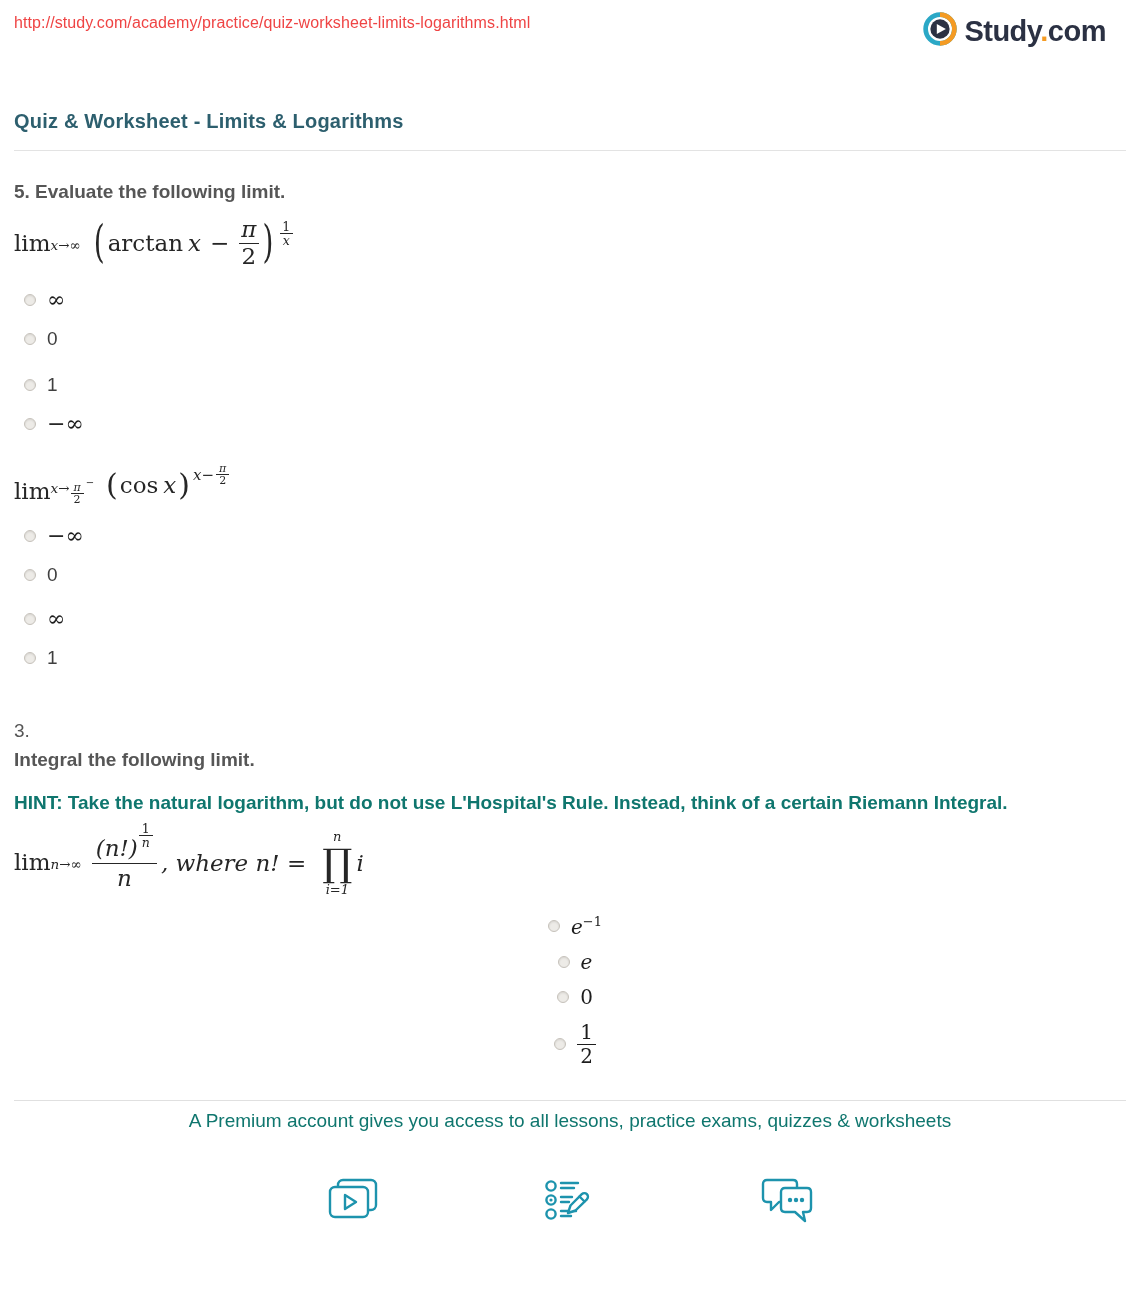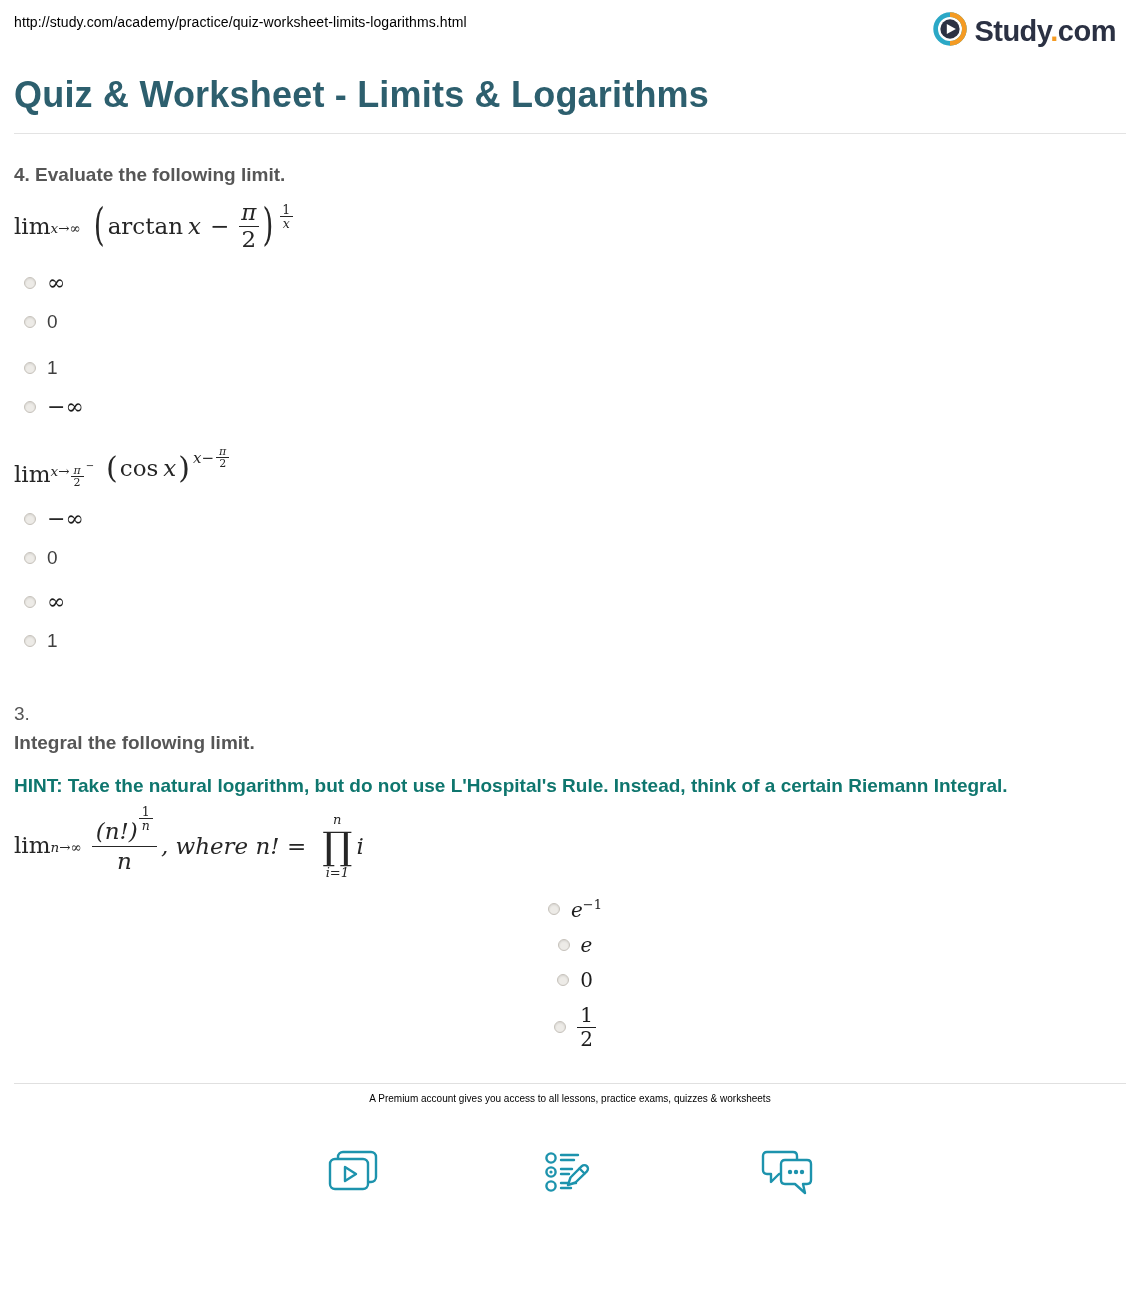--- a/index.html
+++ b/index.html
@@ -2,27 +2,27 @@
 <html><head>
 <meta charset="utf-8">
 <style>
   * { margin:0; padding:0; box-sizing:border-box; }
   html,body { background:#fff; }
   body { width:1140px; min-height:1301px; margin:0 auto; font-family:"Liberation Sans","DejaVu Sans",sans-serif; }
   .page { width:1140px; padding:12px 14px 20px; }
 
   
   .topbar { display:flex; justify-content:space-between; align-items:flex-start; }
-  .url { font-size:14px; color:#000000; padding-top:2px; letter-spacing:.1px; }
-  .logo { display:flex; align-items:center; gap:7px; cursor:pointer; margin-right:10px; }
+  .url { font-size:16px; color:#ef4444; padding-top:2px; letter-spacing:.1px; }
+  .logo { display:flex; align-items:center; gap:7px; cursor:pointer; margin-right:20px; }
   .logo-text { font-size:29px; font-weight:700; color:#2b3143; letter-spacing:-0.5px; }
   .logo-dot { color:#f59b23; }
 
   
-  h1.title { margin-top:24px; font-size:36px; font-weight:700; color:#2d5f6e; letter-spacing:.2px; }
+  h1.title { margin-top:60px; font-size:20px; font-weight:700; color:#2d5f6e; letter-spacing:.2px; }
   .rule { border:none; border-top:1px solid #e3e3e3; margin-top:17px; }
 
   
   .qheading { font-size:19px; font-weight:700; color:#565656; }
   .qnumber { font-size:19px; font-weight:400; color:#565656; }
   .q1 { margin-top:30px; }
   .q2 { margin-top:36px; }
   .q3 { margin-top:50px; }
   .qhint { font-size:19px; font-weight:700; color:#0f766e; margin-top:21px; }
 
@@ -76,21 +76,21 @@
   .olabel .osup { font-size:13px; vertical-align:8px; }
   .ofrac { display:inline-flex; flex-direction:column; align-items:center; line-height:1.15; }
   .ofrac .fden { border-top:1.5px solid #1d1d1d; padding:0 3px; }
   .ofrac .fnum { padding:0 3px; }
   .options.tight .option { margin-bottom:11px;justify-content:center; }
 
   
   .cta-rule { border:none; border-top:1px solid #e0e0e0; margin-top:32px; }
   .cta { text-align:center; }
   .cta-heading { margin-top:23px; font-size:24px; font-weight:400; color:#4a9cc2; }
-  .cta-sub { margin-top:9px; font-size:10px; color:#000000; }
+  .cta-sub { margin-top:9px; font-size:19px; color:#0f766e; }
   .features { display:flex; justify-content:center; gap:27px; margin-top:42px; }
   .feature { width:190px; display:flex; flex-direction:column; align-items:center; cursor:pointer; }
   .ficon { height:54px; display:flex; align-items:center; justify-content:center; color:#1d93ad; margin-bottom:15px; }
 </style>
 </head>
 <body>
 
 <div class="page">
 
   <header class="topbar">
@@ -105,21 +105,21 @@
         </svg>
       </span>
       <span class="logo-text"><span>Study</span><span class="logo-dot">.</span><span>com</span></span>
     </div>
   </header>
 
   <h1 class="title">Quiz &amp; Worksheet - Limits &amp; Logarithms</h1>
   <hr class="rule">
 
   <section class="q1">
-    <h2 class="qheading">4. Evaluate the following limit.</h2>
+    <h2 class="qheading">5. Evaluate the following limit.</h2>
     <div class="math">
       <span class="mlim">
         <span class="limword">lim</span>
         <span class="limsubrow mi">x→∞</span>
       </span>
       <span class="bp">(</span>
       <span class="mrow">
         <span class="mroman">arctan</span>
         <span class="mi">x</span>
         <span class="mop">−</span>

